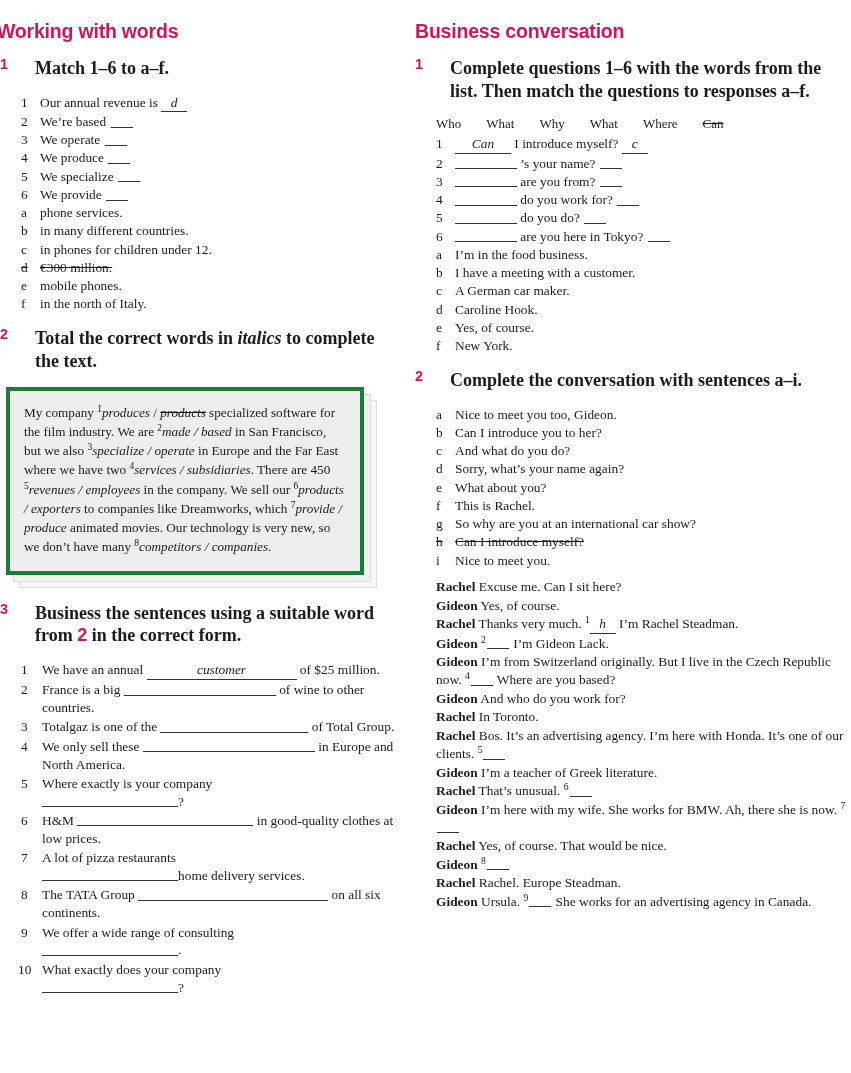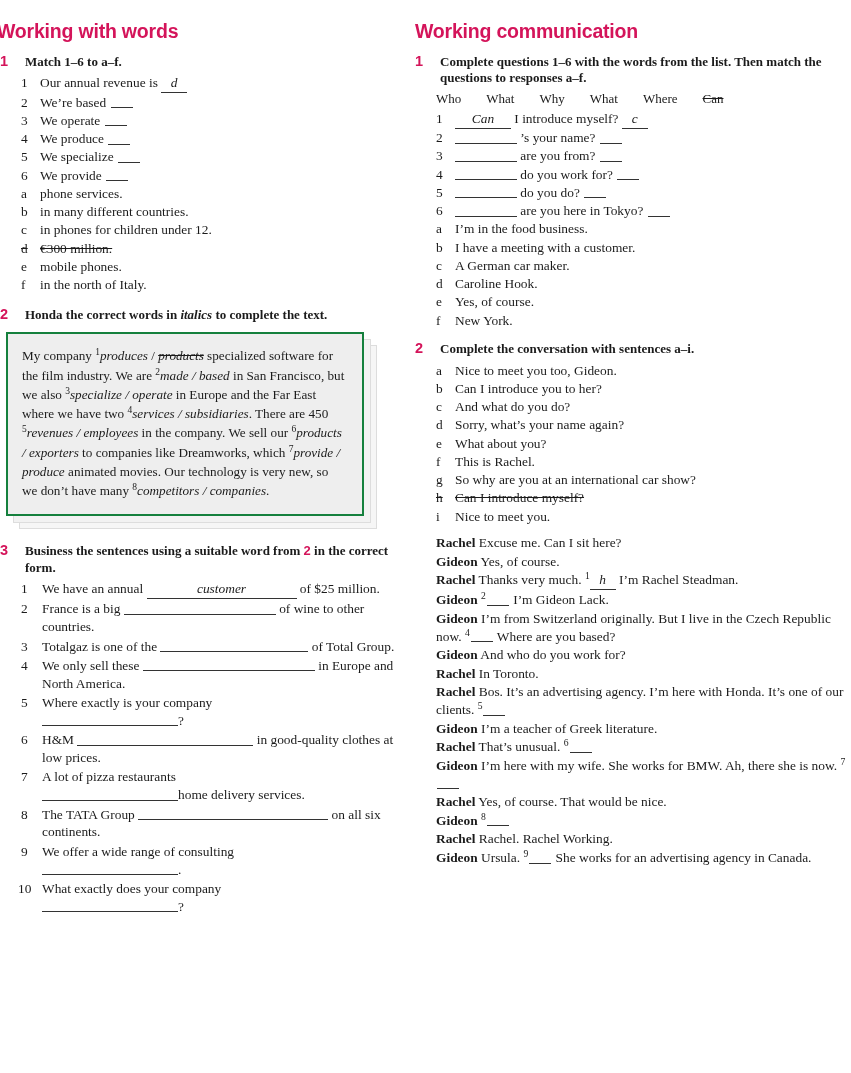--- a/index.html
+++ b/index.html
@@ -34,23 +34,23 @@
     position:absolute; left:0; top:-1px;
     color:#d4145a;
     font-family:"Liberation Sans", sans-serif;
     font-weight:bold;
     font-size:14.5px;
     width:20px;
   }
   .ex-body { margin-left:21px; }
   .rubric {
     font-weight:bold;
-    font-size:13px;
+    font-size:18px;
     line-height:1.26;
-    margin:4px;
+    margin:14px;
   }
   .rubric em { font-style:italic; }
   .rubric .num-inline {
     color:#d4145a;
     font-family:"Liberation Sans", sans-serif;
     font-weight:bold;
   }
 
   
   ol.items, ul.items { list-style:none; margin:0; padding:0; }
@@ -118,21 +118,21 @@
     white-space:nowrap;
   }
   .wordbank span { display:inline-block; margin-right:25px; }
   .wordbank span.used { text-decoration:line-through; margin-right:0; }
 
   
   .notecard-wrap { position:relative; margin:9px 0 0 6px; width:358px; }
   .notecard {
     position:relative;
     background:#eeeeee;
-    border:2px solid #15803d;
+    border:4px solid #15803d;
     padding:12px 16px 14px 14px;
     font-size:13.2px;
     line-height:1.46;
     z-index:2;
   }
   .notecard .shadow-a, .notecard-wrap .shadow-a,
   .notecard-wrap .shadow-b {
     position:absolute;
     background:#f2f2f2;
     border:1px solid #dddddd;
@@ -212,21 +212,21 @@
             <li class="item">
      <span class="mk">f</span>in the north of Italy.
    </li>
           </ul>
       </div>
     </div>
 
     <div class="ex" style="margin-top:13px;">
       <div class="ex-num">2</div>
       <div class="ex-body">
-        <p class="rubric"><span>Honda the correct words in </span><em>italics</em><span> to complete the text.</span></p>
+        <p class="rubric"><span>Total the correct words in </span><em>italics</em><span> to complete the text.</span></p>
       </div>
     </div>
 
     <div class="notecard-wrap">
       <div class="shadow-b"></div>
       <div class="shadow-a"></div>
       <div class="notecard">
         <span>My company </span><sup>1</sup><em>produces</em><span> / </span><span class="strike">products</span><span> specialized software for the film industry. We are </span><sup>2</sup><em>made / based</em><span> in San Francisco, but we also </span><sup>3</sup><em>specialize / operate</em><span> in Europe and the Far East where we have two </span><sup>4</sup><em>services / subsidiaries</em><span>. There are 450 </span><sup>5</sup><em>revenues / employees</em><span> in the company. We sell our </span><sup>6</sup><em>products / exporters</em><span> to companies like Dreamworks, which </span><sup>7</sup><em>provide / produce</em><span> animated movies. Our technology is very new, so we don’t have many </span><sup>8</sup><em>competitors / companies</em><span>.</span>
       </div>
     </div>
@@ -267,21 +267,21 @@
             <span class="mk">10</span>What exactly does your company<br><span class="rule" style="width:136px"></span>?
           </div>
           </div>
       </div>
     </div>
 
   </div>
 
   <div class="col col-right">
 
-    <h1 class="section-title title-right">Working communication</h1>
+    <h1 class="section-title title-right">Business conversation</h1>
 
     <div class="ex">
       <div class="ex-num">1</div>
       <div class="ex-body">
         <p class="rubric">Complete questions 1–6 with the words from the list. Then match the questions to responses a–f.</p>
         <div class="wordbank" id="r-bank"><span class="">Who</span><span class="">What</span><span class="">Why</span><span class="">What</span><span class="">Where</span><span class="used">Can</span></div>
         <div style="margin-top:3px;" id="r-ex1-q">
             <div class="item">
             <span class="mk">1</span><span class="blank-fill" style="width:56px">Can</span> I introduce myself? <span class="ans">c</span>
           </div>
@@ -405,21 +405,21 @@
             <div class="turn">
             <span class="spk">Rachel</span>
             <span>Yes, of course. That would be nice. </span>
           </div>
             <div class="turn">
             <span class="spk">Gideon</span>
             <span><sup>8</sup><span class="blank-s"></span></span>
           </div>
             <div class="turn">
             <span class="spk">Rachel</span>
-            <span>Rachel. Rachel Working. </span>
+            <span>Rachel. Europe Steadman. </span>
           </div>
             <div class="turn">
             <span class="spk">Gideon</span>
             <span>Ursula. <sup>9</sup><span class="blank-s"></span> She works for an advertising agency in Canada.</span>
           </div>
           </div>
       </div>
     </div>
 
   </div>

